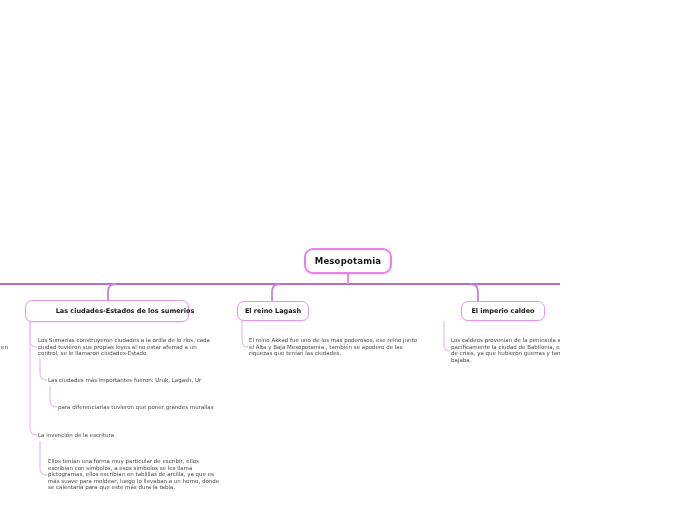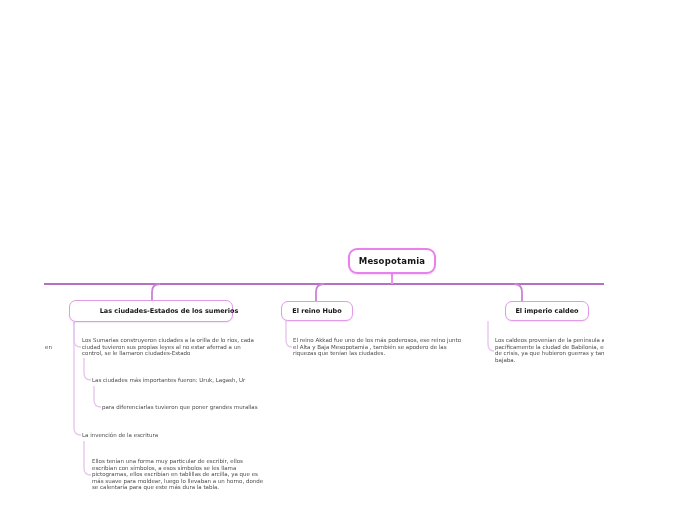--- a/index.html
+++ b/index.html
@@ -1,18 +1,18 @@
 <!DOCTYPE html>
 <html><head>
 <meta charset="utf-8">
 <style>
   html,body{margin:0;padding:0;background:#fff;}
   .canvas{
     position:relative;width:560px;height:520px;background:#ffffff;
-    overflow:hidden;font-family:"DejaVu Sans","Liberation Sans",sans-serif;margin-left:44px;
+    overflow:hidden;font-family:"DejaVu Sans","Liberation Sans",sans-serif;
   }
   .wires{position:absolute;left:0;top:0;width:696px;height:520px;pointer-events:none;}
   .node{
     position:absolute;background:#fff;box-sizing:border-box;
     display:flex;align-items:center;justify-content:center;white-space:nowrap;
   }
   .root-node{
     border:2px solid #ea80ee;border-radius:9px;
     font-weight:bold;font-size:8.5px;color:#151515;letter-spacing:.2px;
     box-shadow:0 1px 2px rgba(150,60,170,.15);
@@ -62,21 +62,21 @@
 
   <div class="node root-node" style="left:304px;top:248px;width:88px;height:26px;">
     <span>Mesopotamia</span>
   </div>
 
   <div class="node branch-node" style="left:25px;top:300px;width:164px;height:22px;padding-left:36px;">
     <span>Las ciudades-Estados de los sumerios</span>
   </div>
 
   <div class="node branch-node" style="left:237px;top:301px;width:72px;height:20px;">
-    <span>El reino Hubo</span>
+    <span>El reino Lagash</span>
   </div>
 
   <div class="node branch-node" style="left:461px;top:301px;width:84px;height:20px;">
     <span>El imperio caldeo</span>
   </div>
 
   <div class="node branch-node clipped" style="left:641px;top:300px;width:90px;height:21px;">
     <span>Imperio Babil</span>
   </div>
 

